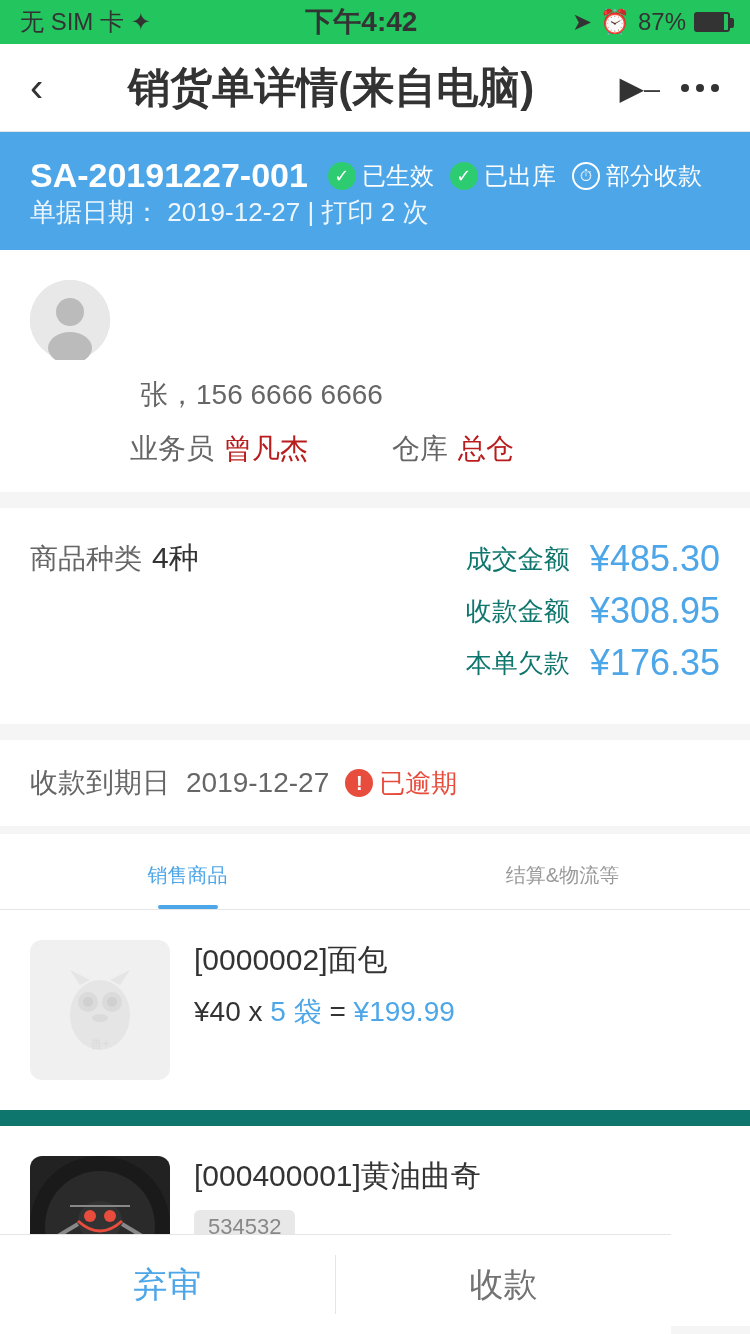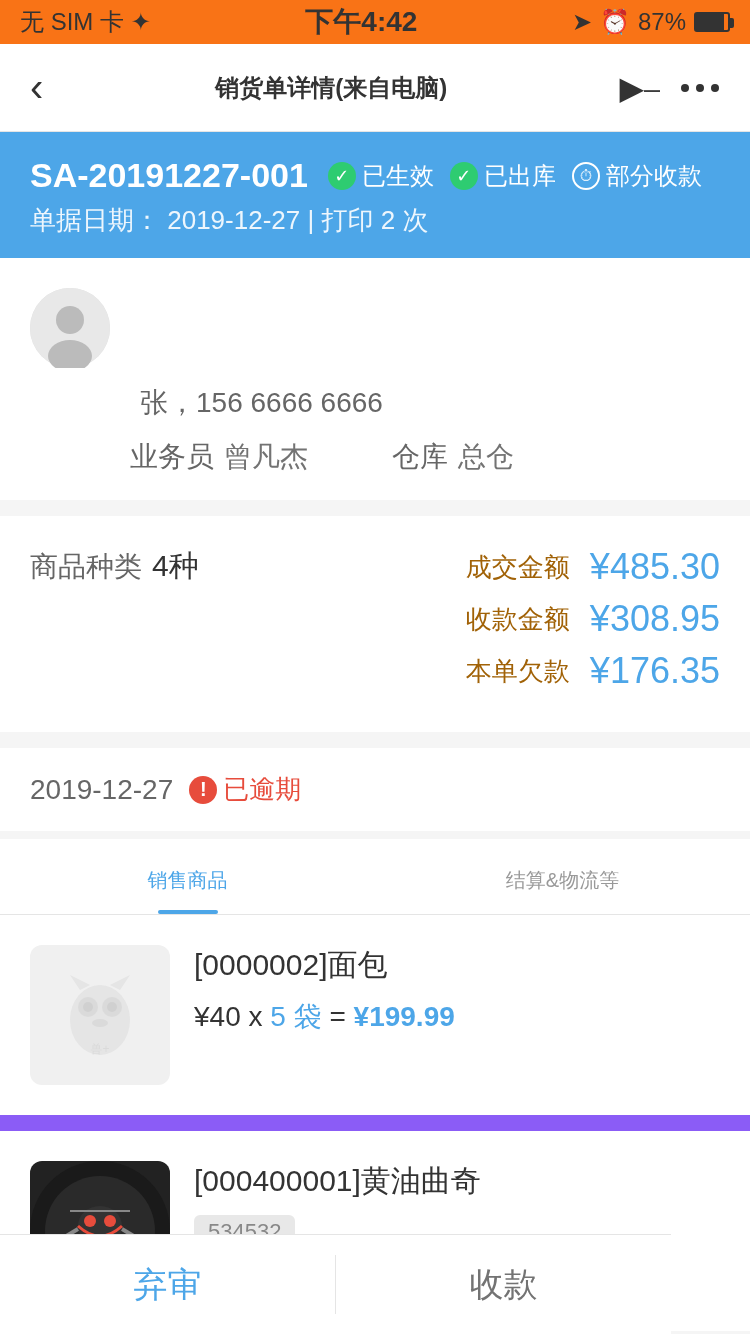--- a/index.html
+++ b/index.html
@@ -9,21 +9,21 @@
       min-height: 1334px;
       font-family: -apple-system, "PingFang SC", "Helvetica Neue", Arial, sans-serif;
       background: #f5f5f5;
       font-size: 28px;
       color: #333;
     }
 
     
     .status-bar {
       height: 44px;
-      background: #f97316;
+      background: #22c55e;
       display: flex;
       align-items: center;
       justify-content: space-between;
       padding: 0 20px;
       font-size: 24px;
       font-weight: 500;
     }
     .status-left { display: flex; align-items: center; gap: 10px; }
     .status-center { font-size: 28px; font-weight: 600; }
     .status-right { display: flex; align-items: center; gap: 8px; font-size: 24px; }
@@ -32,37 +32,37 @@
     .nav-bar {
       height: 88px;
       background: #fff;
       display: flex;
       align-items: center;
       justify-content: space-between;
       padding: 0 30px;
       border-bottom: 1px solid #e5e5e5;
     }
     .nav-title {
-      font-size: 24px;
+      font-size: 42px;
       font-weight: 600;
       color: #333;
     }
     .nav-icons { display: flex; gap: 20px; align-items: center; }
 
     
     .header-card {
       background: #4da6e8;
       padding: 24px 30px 20px;
       color: #fff;
     }
     .header-top {
       display: flex;
       align-items: center;
       gap: 20px;
-      margin-bottom: 8px;
+      margin-bottom: 0;
     }
     .order-no {
       font-size: 34px;
       font-weight: 700;
       color: #fff;
     }
     .status-badges {
       display: flex;
       gap: 16px;
       align-items: center;
@@ -136,21 +136,21 @@
       margin-top: 12px;
     }
     .customer-meta {
       display: flex;
       gap: 84px;
       margin-left: 100px;
       font-size: 28px;
       color: #666;
     }
     .meta-item { display: flex; gap: 10px; align-items: center; }
-    .meta-value { color: #737373; }
+    .meta-value { color: #b91c1c; }
 
     
     .stats-section {
       background: #fff;
       padding: 30px;
       margin-bottom: 16px;
       display: flex;
       justify-content: space-between;
       align-items: flex-start;
     }
@@ -159,21 +159,21 @@
     .stats-value { color: #333; font-size: 30px; }
     .stats-right { text-align: right; }
     .stat-row {
       display: flex;
       justify-content: flex-end;
       align-items: center;
       gap: 20px;
       margin-bottom: 10px;
       font-size: 26px;
     }
-    .stat-label-r { color: #a16207; }
+    .stat-label-r { color: #0f766e; }
     .stat-val-blue { color: #4da6e8; font-size: 36px; }
 
     
     .due-section {
       background: #fff;
       padding: 24px 30px;
       margin-bottom: 8px;
       display: flex;
       align-items: center;
       gap: 16px;
@@ -228,21 +228,21 @@
       left: 50%;
       transform: translateX(-50%);
       width: 60px;
       height: 4px;
       background: #4da6e8;
       border-radius: 2px;
     }
 
     
     .products-section {
-      background: #8b5cf6;
+      background: #0f766e;
     }
     .product-item {
       background: #fff;
       margin-bottom: 16px;
       padding: 30px;
       display: flex;
       gap: 24px;
       align-items: flex-start;
     }
     .product-thumb {
@@ -270,21 +270,21 @@
       font-size: 22px;
       padding: 4px 14px;
       border-radius: 6px;
       margin-bottom: 14px;
     }
     .product-price {
       font-size: 28px;
       color: #333;
     }
     .price-qty { color: #4da6e8; }
-    .price-total { color: #4da6e8; font-weight: 700; text-align: center; }
+    .price-total { color: #4da6e8; font-weight: 400; text-align: center; }
 
     
     .bottom-bar {
       position: fixed;
       bottom: 0;
       left: 0;
       width: 671px;
       height: 100px;
       background: #fff;
       border-top: 1px solid #e5e5e5;
@@ -407,20 +407,21 @@
       <span class="stat-val-blue">¥308.95</span>
     </div>
     <div class="stat-row">
       <span class="stat-label-r">本单欠款</span>
       <span class="stat-val-blue">¥176.35</span>
     </div>
   </div>
 </div>
 
 <div class="due-section">
+  <span>收款到期日</span>
   <span>2019-12-27</span>
   <div class="overdue-badge">
     <div class="overdue-dot">!</div>
     <span>已逾期</span>
   </div>
 </div>
 
 <div class="tabs">
   <div class="tab active">
     <span>销售商品</span>

